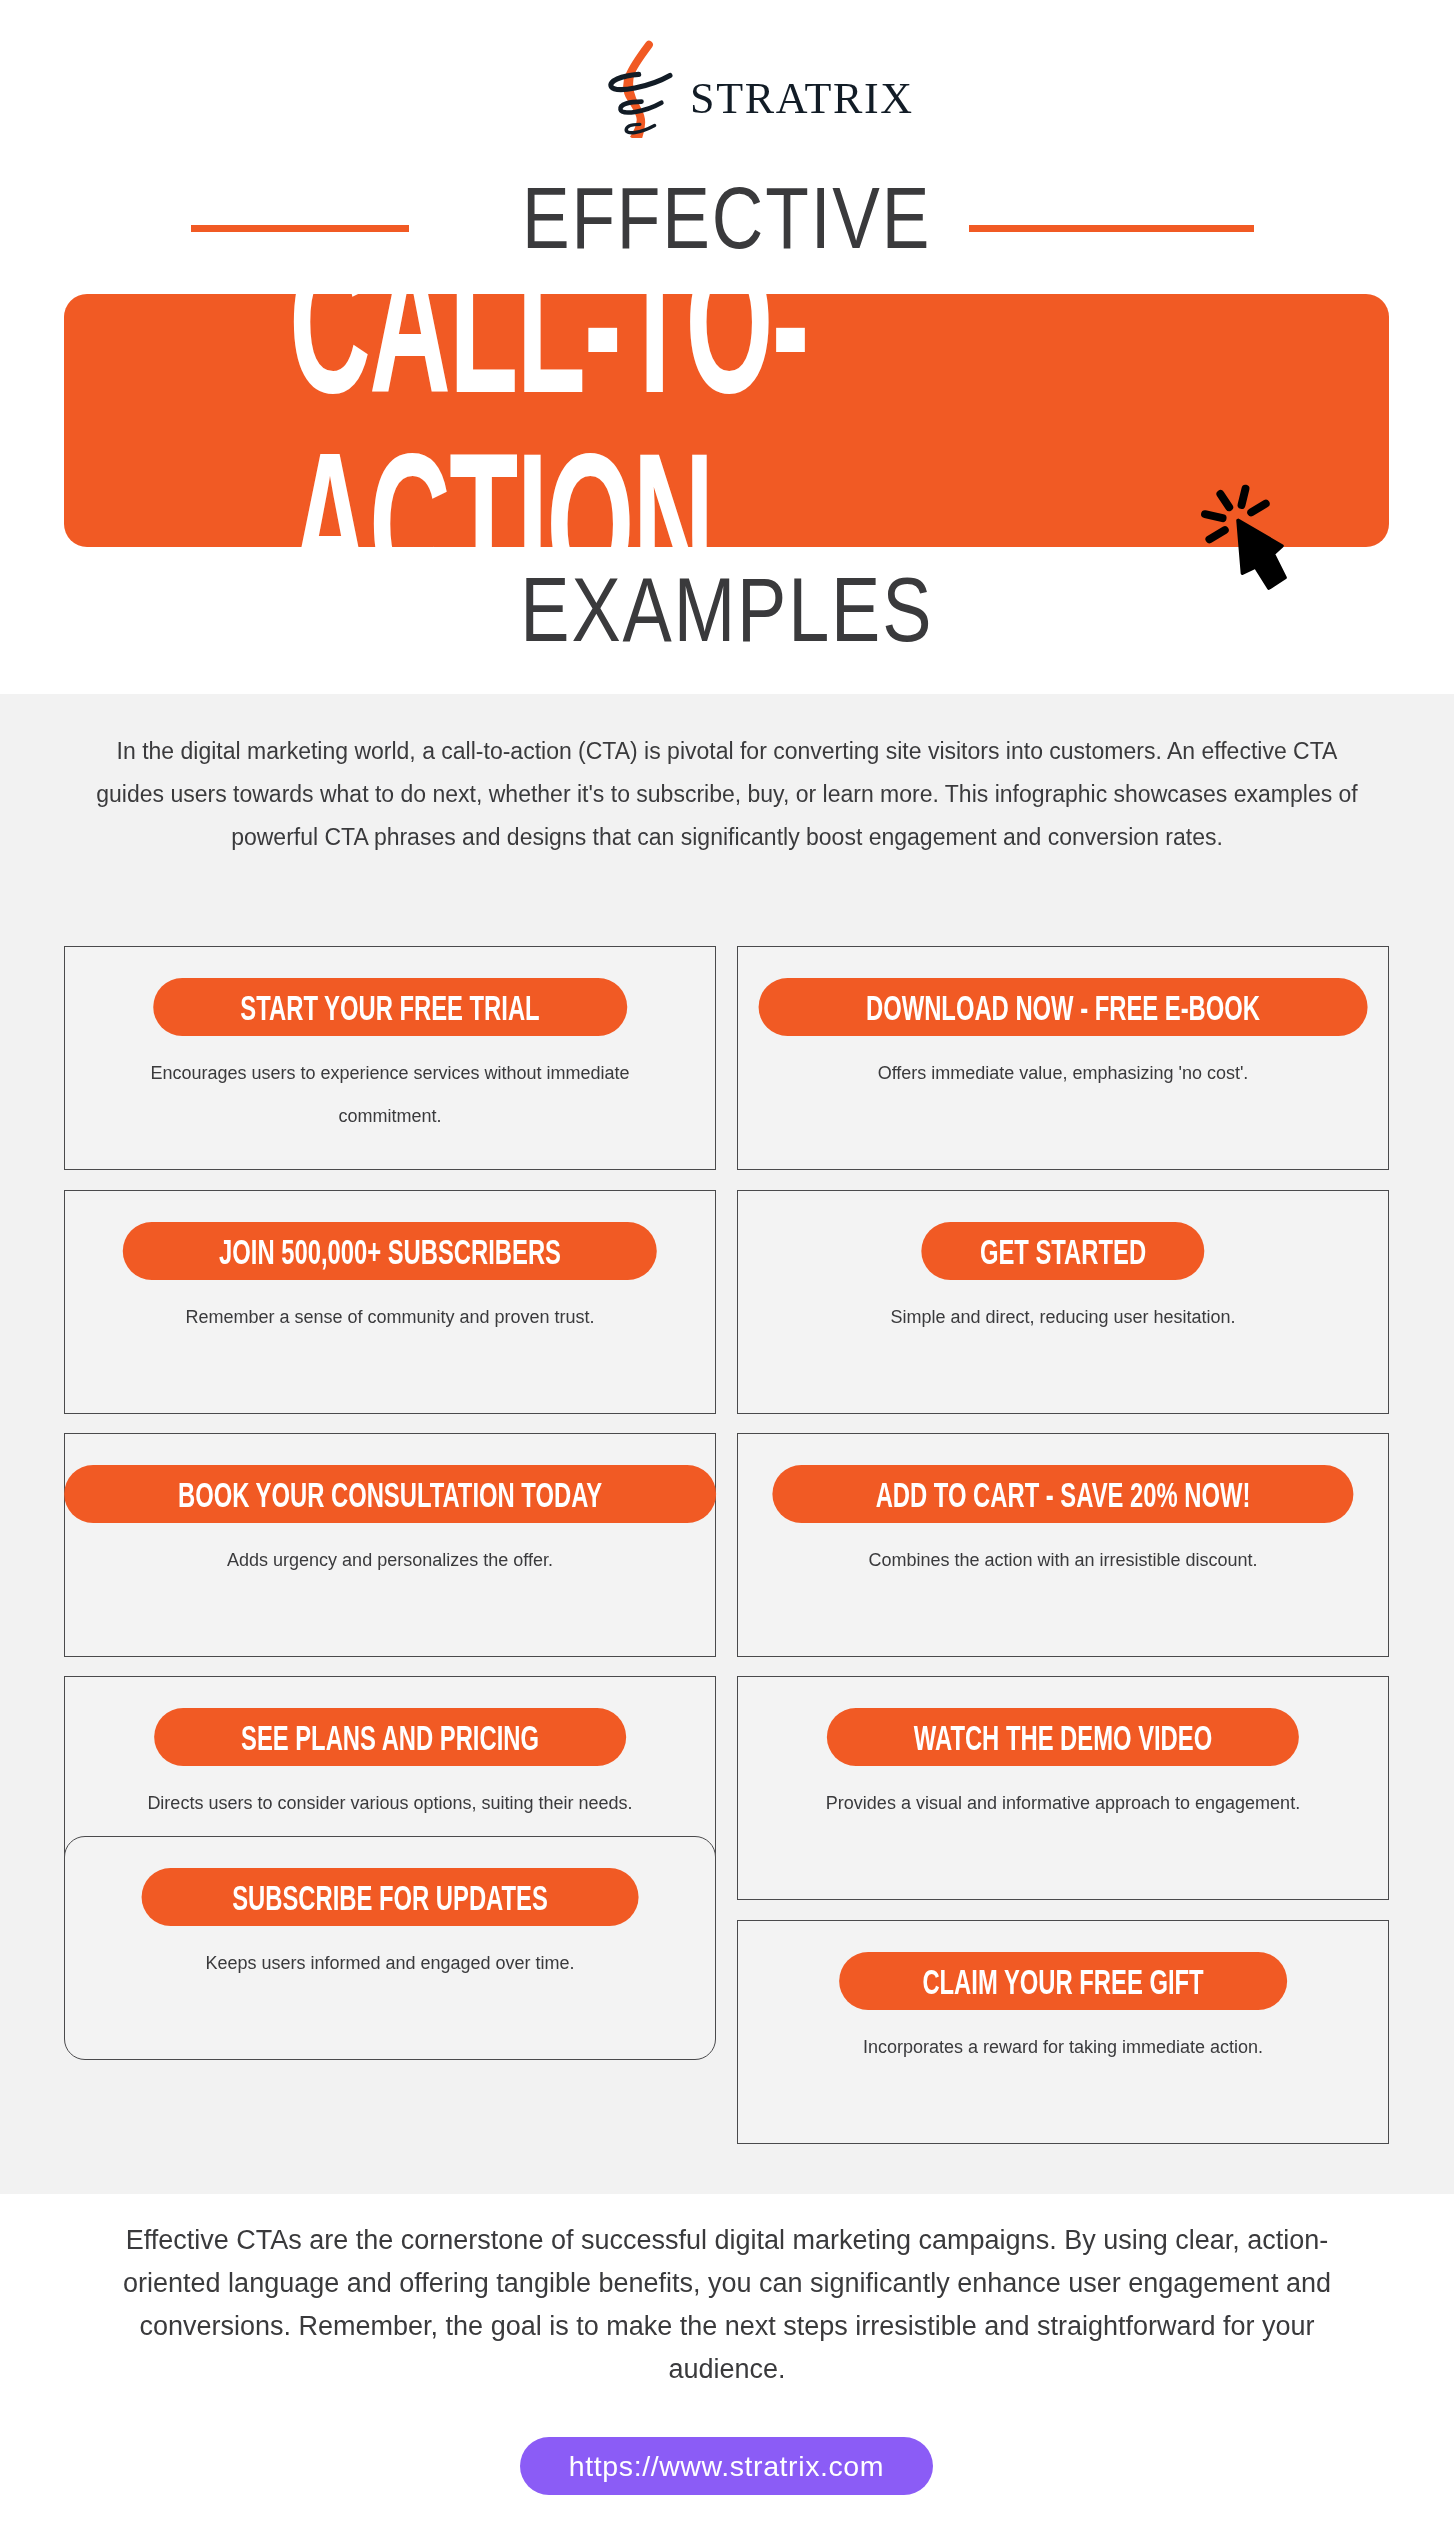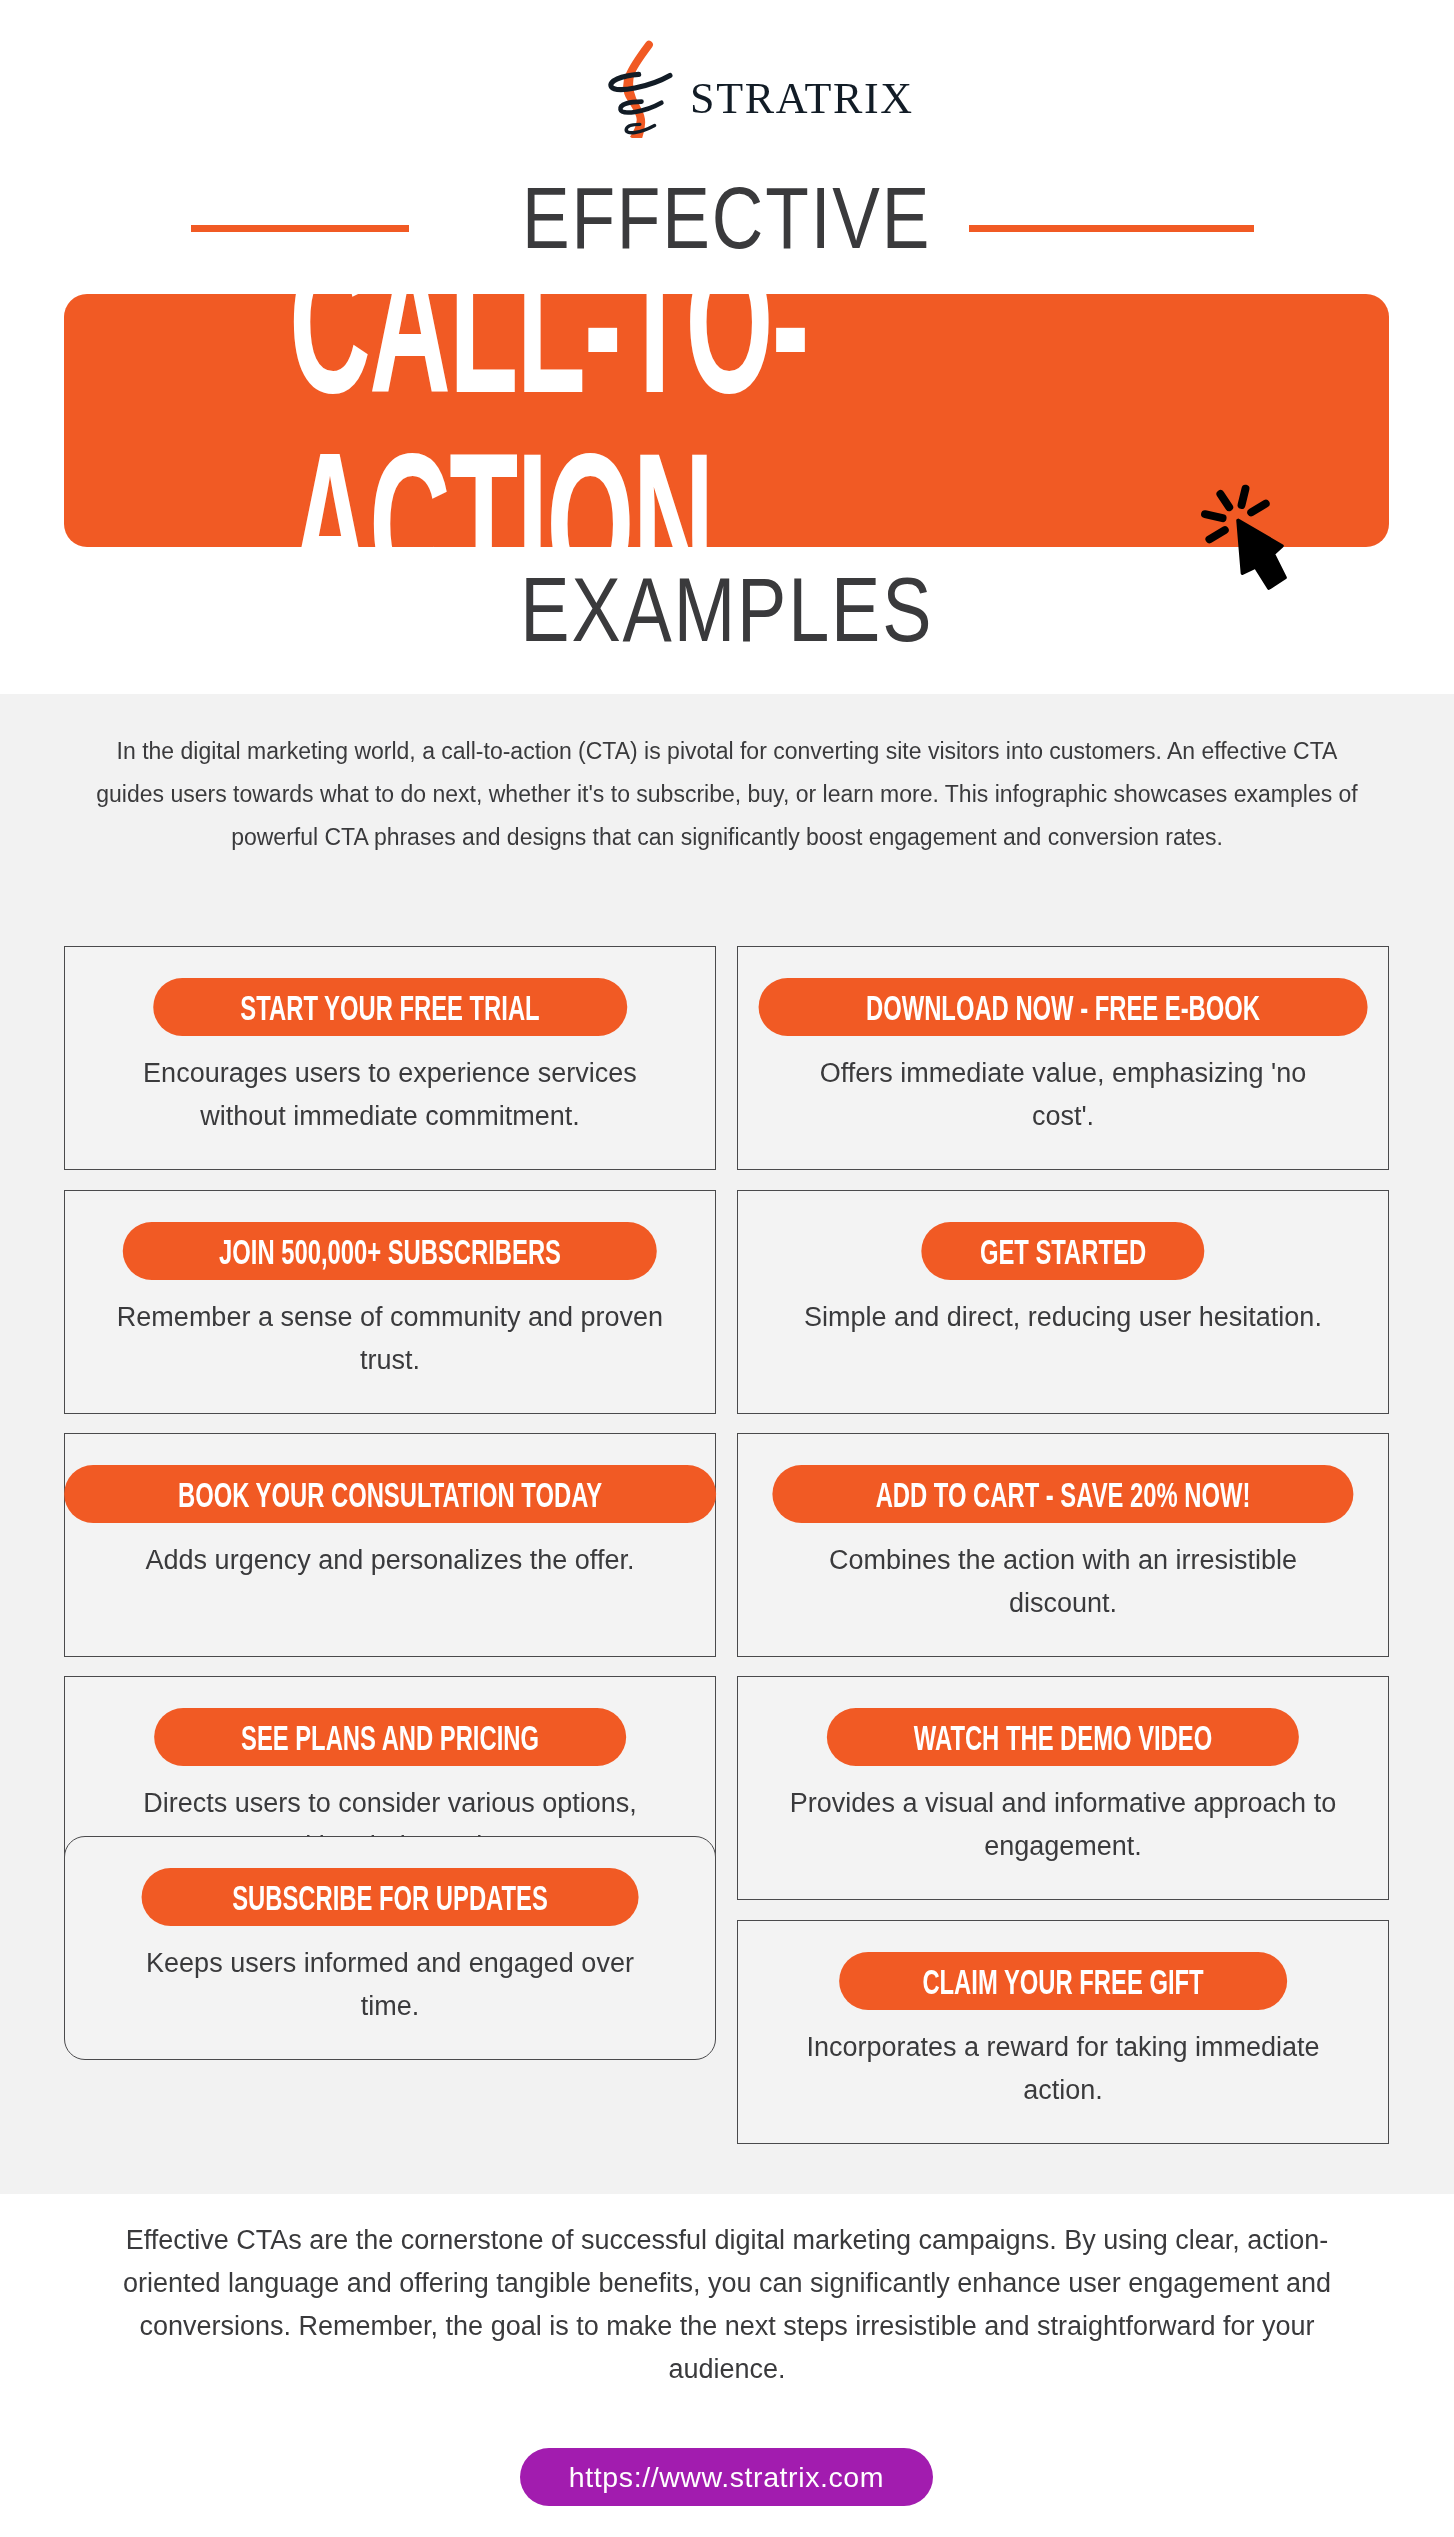--- a/index.html
+++ b/index.html
@@ -62,32 +62,32 @@
     display: flex; align-items: center; justify-content: center;
     padding: 12px 23px; white-space: nowrap; cursor: pointer;
   }
   .pill span {
     display: inline-block; color: #ffffff; font-weight: 700;
     font-size: 34px; line-height: 1; letter-spacing: 0px;
     transform: scaleX(0.70) scaleY(1.05);
   }
   .desc {
     position: absolute; top: 105px; left: 51px; right: 51px;
-    text-align: center; font-size: 27px; line-height: 43px; color: #3a3a3c;
+    text-align: center; font-size: 18px; line-height: 43px; color: #3a3a3c;
   }
 
   
   .outro {
     position: absolute; left: 91px; top: 2219px; width: 1272px;
     text-align: center; font-size: 27px; line-height: 43px; color: #3a3a3c;
   }
   .url-pill {
     position: absolute; left: 520px; top: 2437px; width: 413px; height: 58px;
-    border-radius: 29px; background: #a21caf;
-    display: flex; align-items: center; justify-content: center; cursor: pointer; margin-top: 11px;
+    border-radius: 29px; background: #8b5cf6;
+    display: flex; align-items: center; justify-content: center; cursor: pointer;
   }
   .url-pill span { color: #ffffff; font-size: 28.5px; line-height: 1; font-weight: 300; letter-spacing: 0.6px; }
 </style>
 </head>
 <body>
 
 <div class="logo">
   <svg width="114" height="108" viewBox="0 0 200 190">
 
     <path d="M128 26 C 95 70, 80 95, 96 120 C 112 145, 125 160, 102 205" fill="none" stroke="#f15a24" stroke-width="14" stroke-linecap="round"></path>

